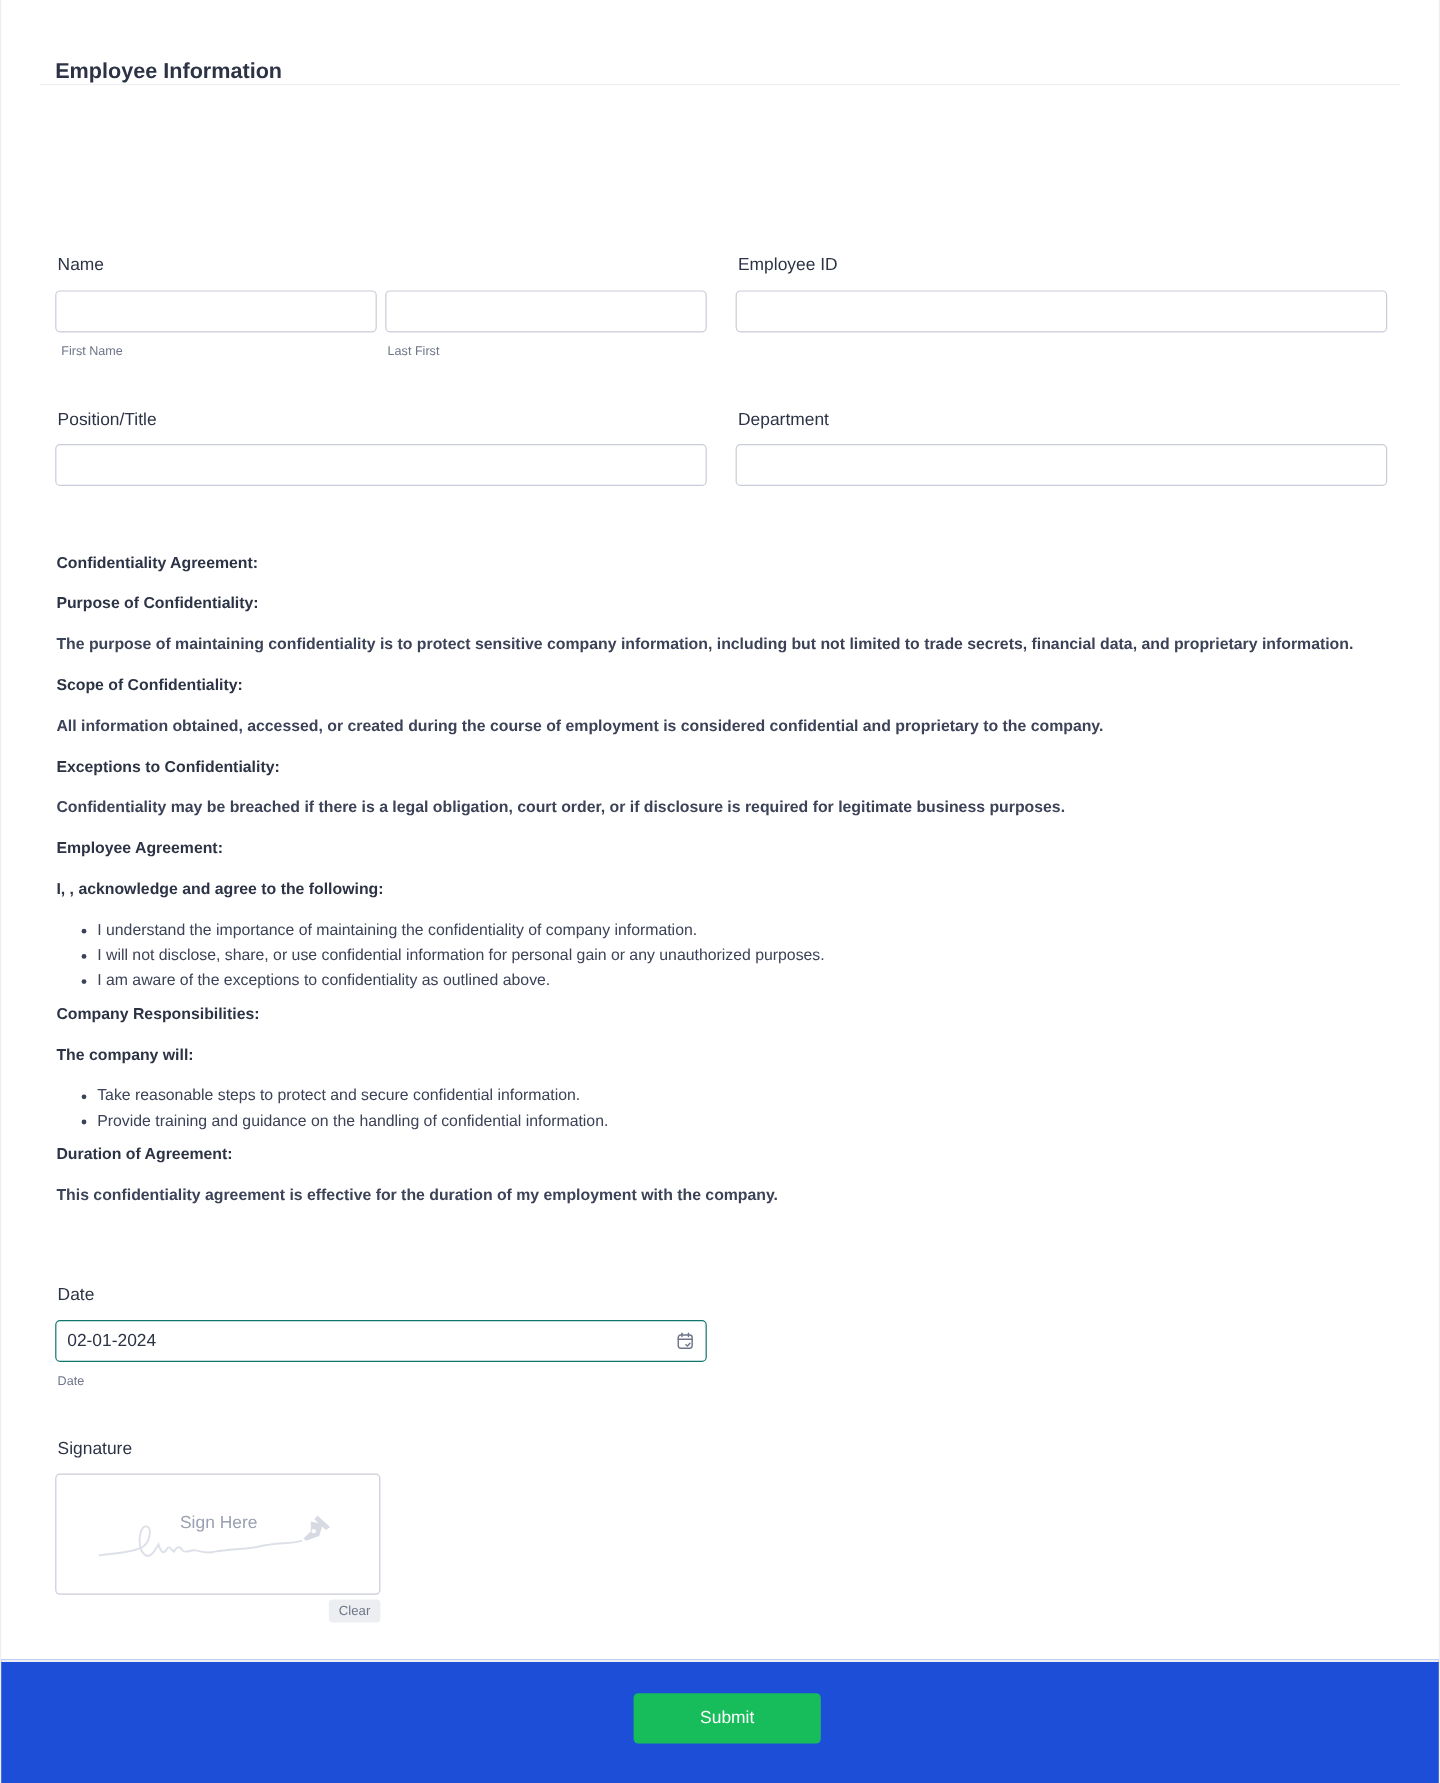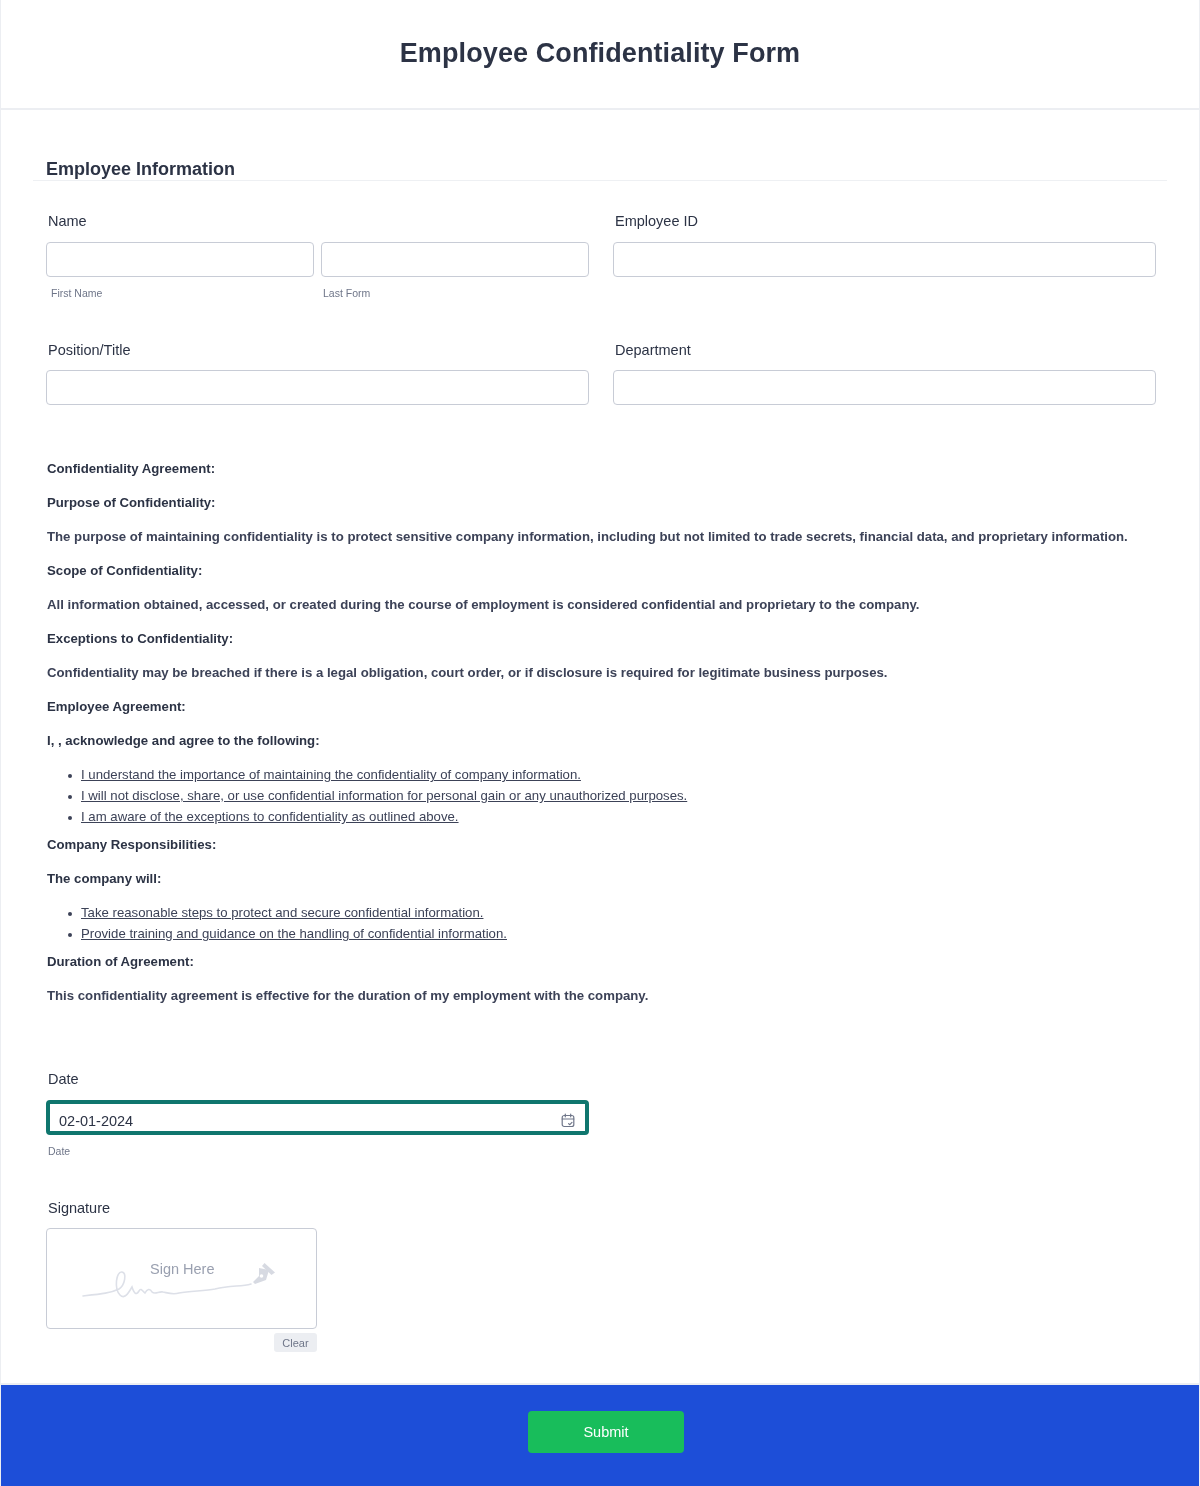--- a/index.html
+++ b/index.html
@@ -91,39 +91,38 @@
   .agreement ul {
     list-style: none;
     padding-left: 19px;
     margin-bottom: 7px;
   }
   .agreement li {
     position: relative;
     padding-left: 15px;
     height: 21px;
     line-height: 20px;
-    text-decoration: underline;
   }
   .agreement li::before {
     content: "";
     position: absolute;
     left: 2px;
     top: 9px;
     width: 4px;
     height: 4px;
     border-radius: 50%;
     background: #3c4257;
   }
   .date-input-wrap {
     position: absolute;
     left: 45px;
     top: 1100px;
     width: 543px;
     height: 35px;
-    border: 4px solid #0f766e;
+    border: 1px solid #0f766e;
     border-radius: 4px;
     background: #fff;
   }
   .date-input-wrap input {
     border: none;
     outline: none;
     width: 480px;
     height: 33px;
     padding-left: 9px;
     font-family: "Liberation Sans", "DejaVu Sans", sans-serif;
@@ -197,33 +196,30 @@
     font-family: "Liberation Sans", "DejaVu Sans", sans-serif;
     font-size: 14.5px;
     cursor: pointer;
   }
 </style>
 </head>
 <body>
 
 <div class="page">
 
-  <div class="header">
-    <h1>Employee Confidentiality Form</h1>
-  </div>
 
   <div class="section-head">
     <h2>Employee Information</h2>
   </div>
 
   <label class="field-label" style="left:47px; top:213px;text-align:center;">Name</label>
   <input class="input" type="text" style="left: 45px; top: 242px; width: 268px;" value="">
   <input class="input" type="text" style="left: 320px; top: 242px; width: 268px;" value="">
   <span class="sublabel" style="left:50px; top:287px;">First Name</span>
-  <span class="sublabel" style="left:322px; top:287px;">Last Form</span>
+  <span class="sublabel" style="left:322px; top:287px;">Last First</span>
 
   <label class="field-label" style="left:614px; top:213px;">Employee ID</label>
   <input class="input" type="text" style="left: 612px; top: 242px; width: 543px;" value="">
 
   <label class="field-label" style="left:47px; top:342px;">Position/Title</label>
   <input class="input" type="text" style="left: 45px; top: 370px; width: 543px;" value="">
 
   <label class="field-label" style="left:614px; top:342px;">Department</label>
   <input class="input" type="text" style="left: 612px; top: 370px; width: 543px;" value="">
 

